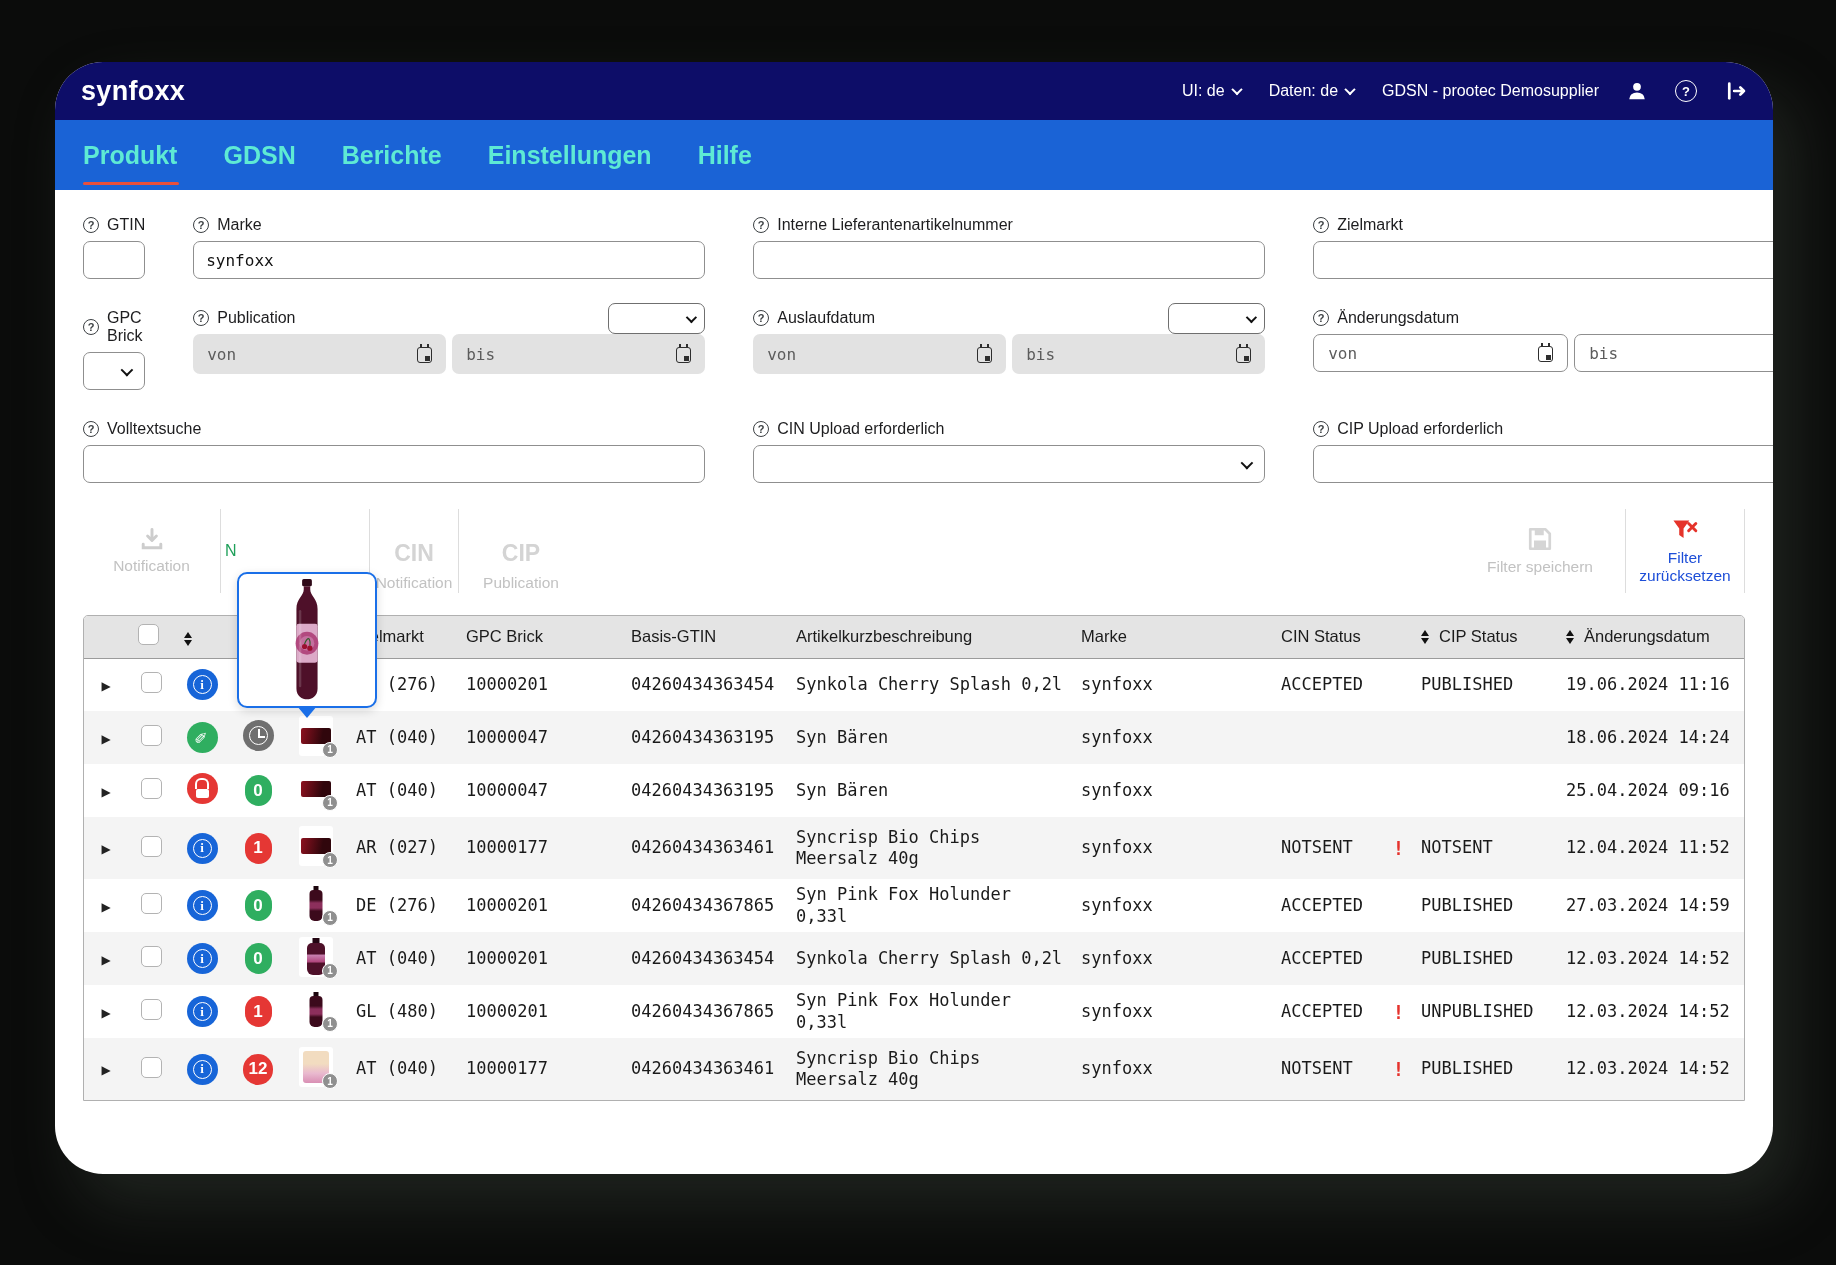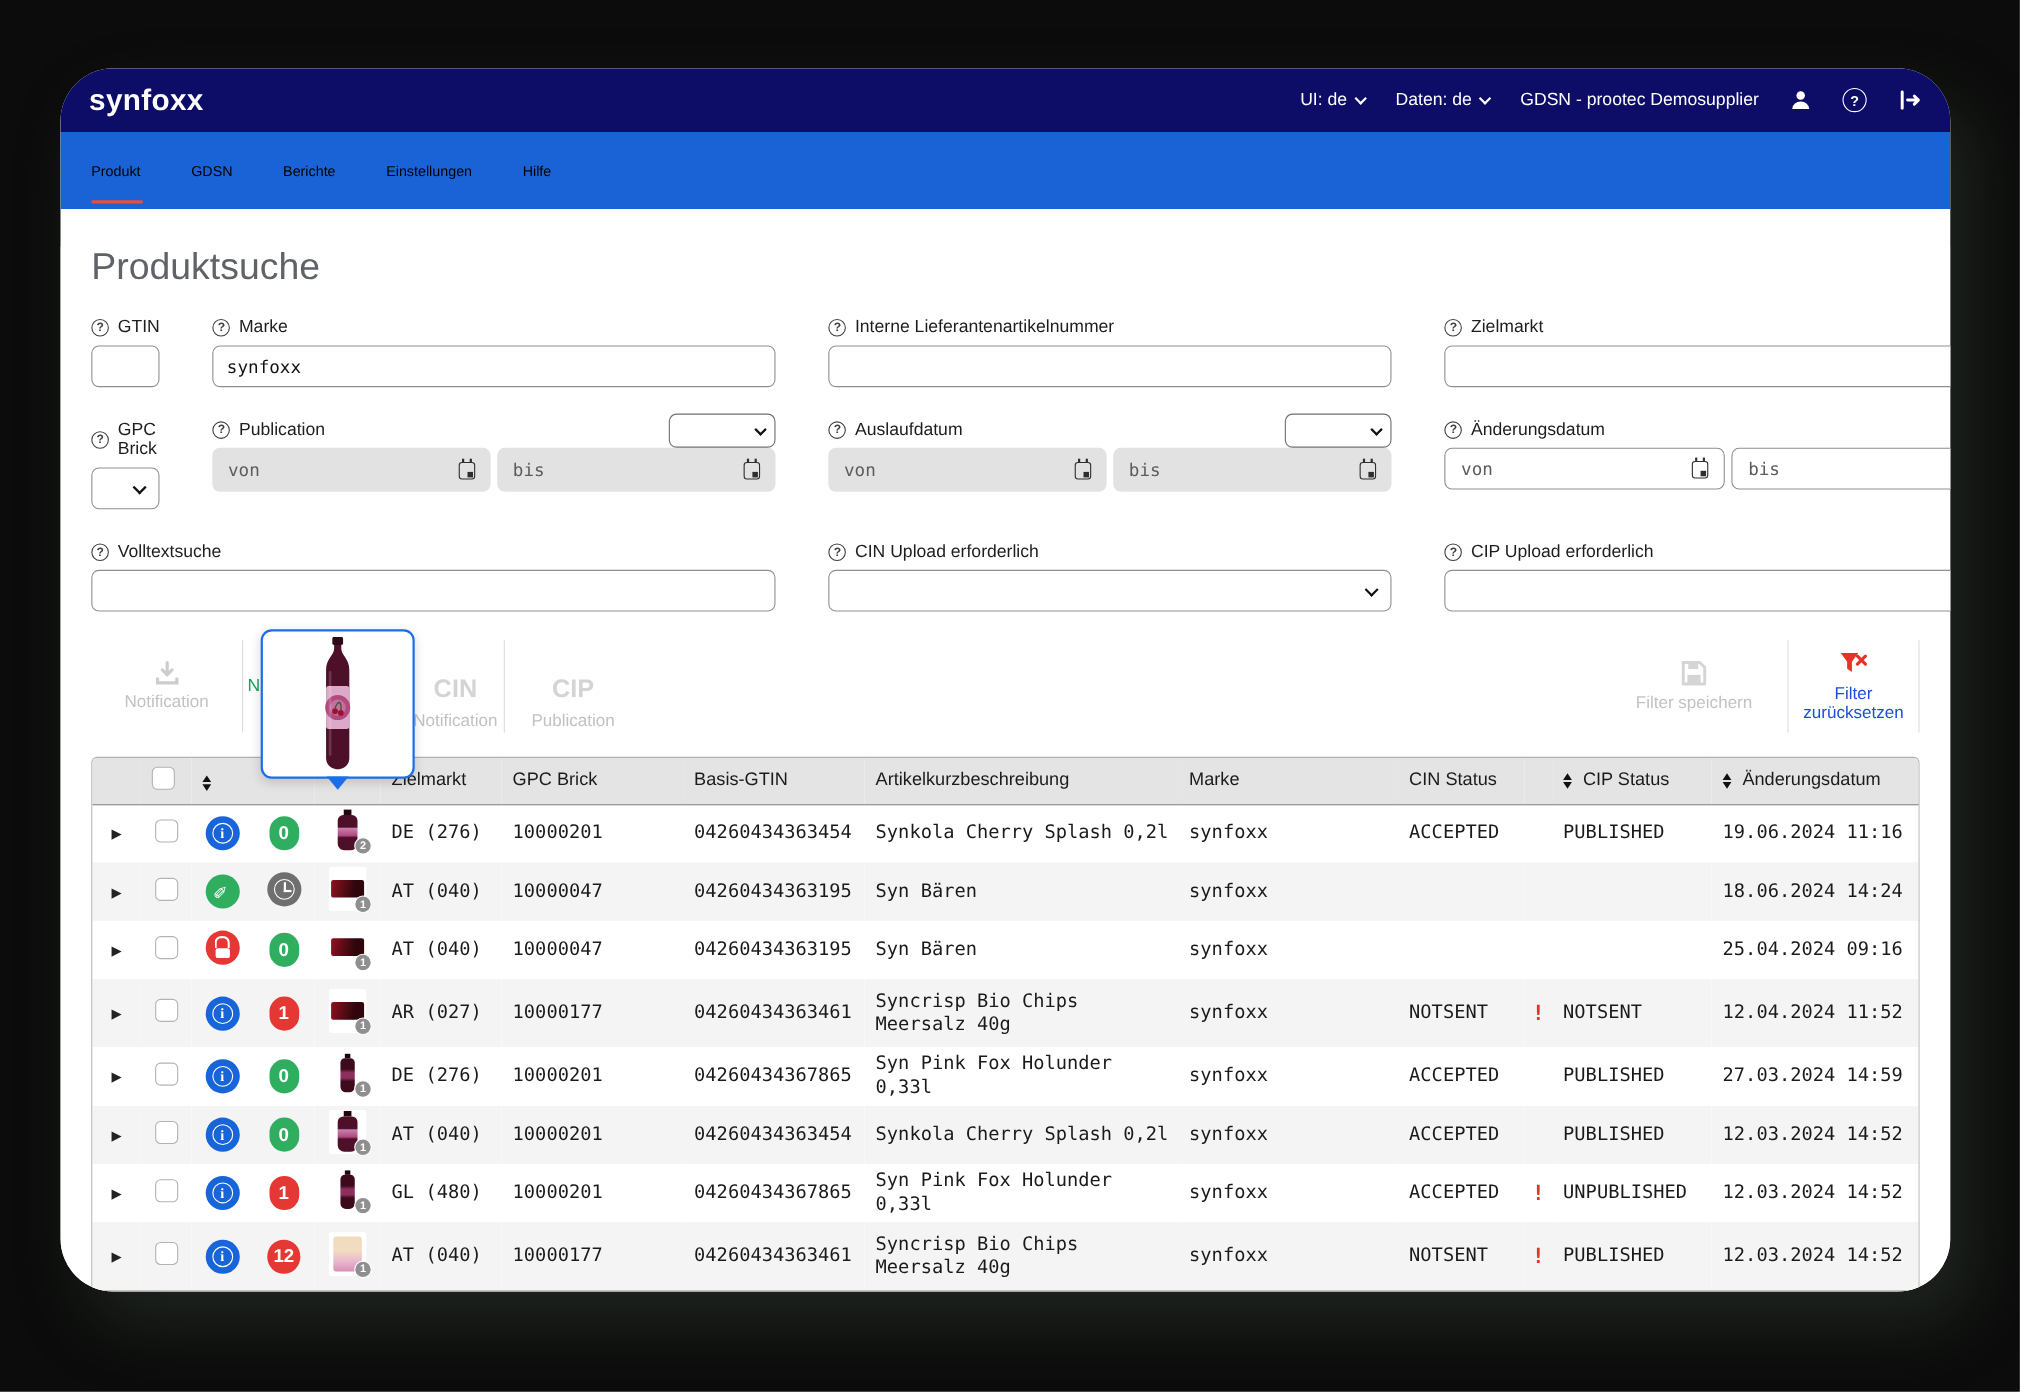--- a/index.html
+++ b/index.html
@@ -17,21 +17,21 @@
   .top-item { display:inline-flex; align-items:center; gap:8px; cursor:pointer; }
   .chev { width:8px; height:8px; border-right:2px solid #fff; border-bottom:2px solid #fff;
           transform:rotate(45deg) translate(-1px,-1px); display:inline-block; }
   .help-circ { width:22px; height:22px; border:1.8px solid #fff; border-radius:50%;
                display:inline-flex; align-items:center; justify-content:center;
                font-size:13px; font-weight:700; }
 
   
   .mainnav { height:70px; background:#1a63d6; display:flex; align-items:center;
              gap:46px; padding:0 28px; }
-  .nav-item { color:#000000; font-size:13px; font-weight:400; position:relative;
+  .nav-item { color:#5eead4; font-size:25px; font-weight:700; position:relative;
               height:100%; display:flex; align-items:center; cursor:pointer; }
   .nav-item.active::after { content:""; position:absolute; left:0; right:-2px; bottom:5px;
               height:3.5px; background:#e8503c; border-radius:2px; }
 
   
   .content { padding:0 28px; background:#fff; }
   h1 { margin-top:34px; font-size:34px; font-weight:400; color:#5f6368; }
 
   .form-grid { margin-top:26px; display:grid; grid-template-columns:repeat(4,1fr);
                column-gap:48px; row-gap:30px; }
@@ -204,21 +204,20 @@
 
   <nav class="mainnav">
     <span class="nav-item active">Produkt</span>
     <span class="nav-item">GDSN</span>
     <span class="nav-item">Berichte</span>
     <span class="nav-item">Einstellungen</span>
     <span class="nav-item">Hilfe</span>
   </nav>
 
   <main class="content">
-    <h1>Produktsuche</h1>
 
     <div class="form-grid">
 
       <div class="field">
         <div class="flabel">
             <span class="qicon">?</span>
           <span>GTIN</span>
           </div>
         <input class="tinput mono" style="">
       </div>

